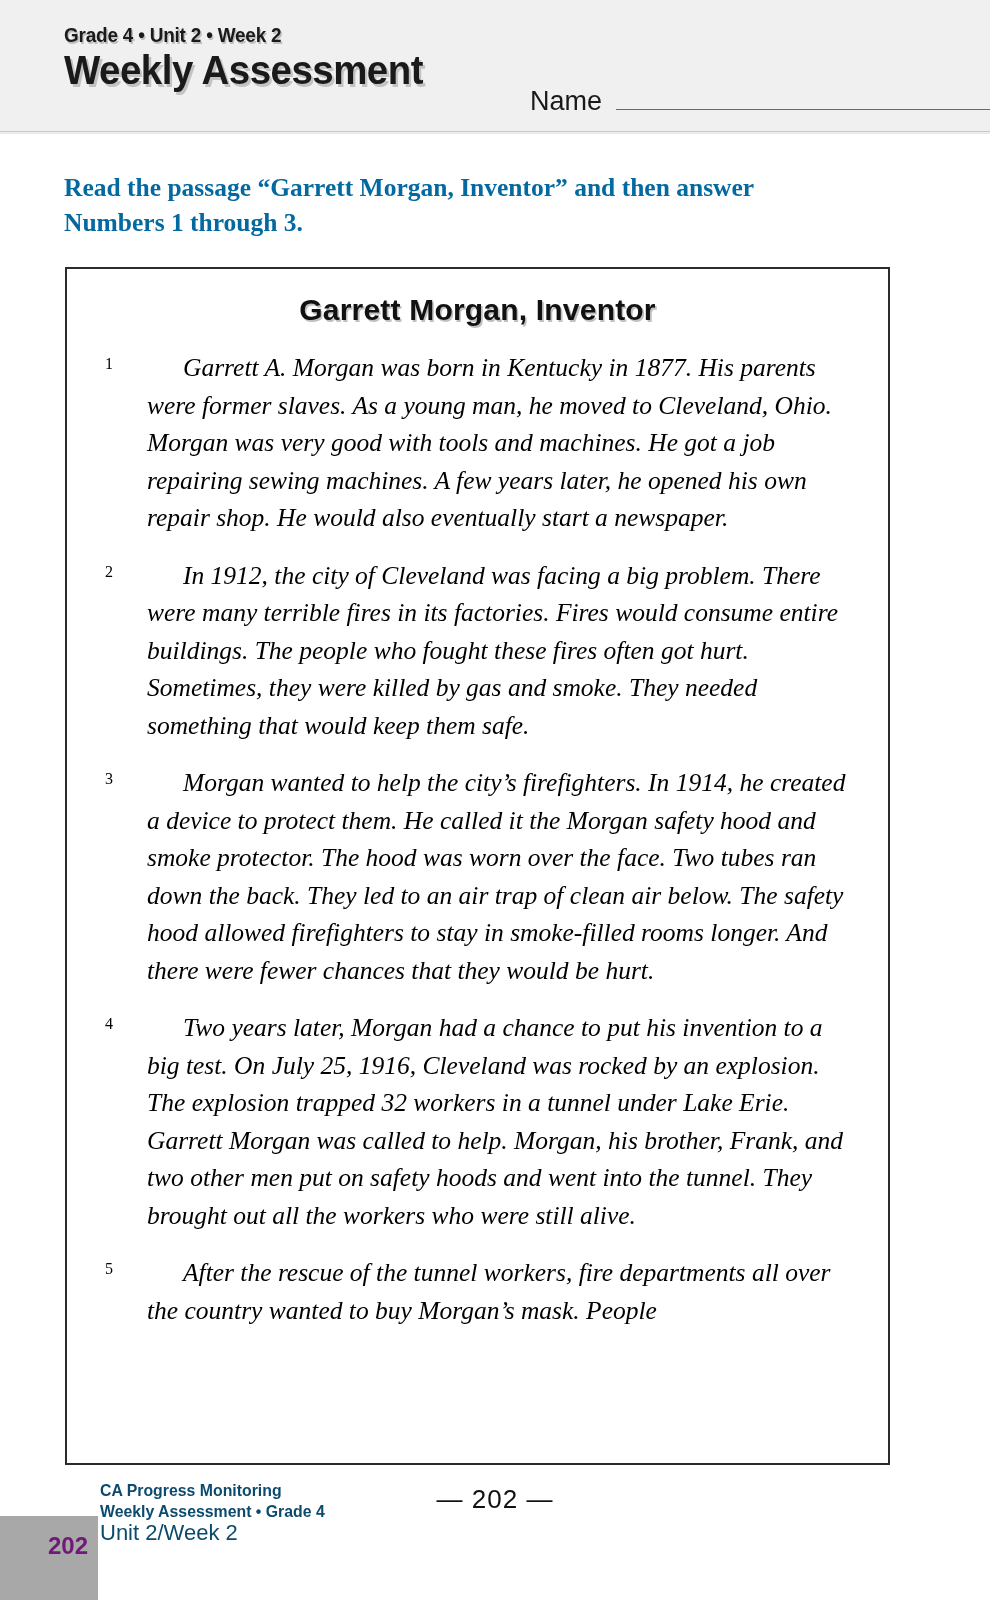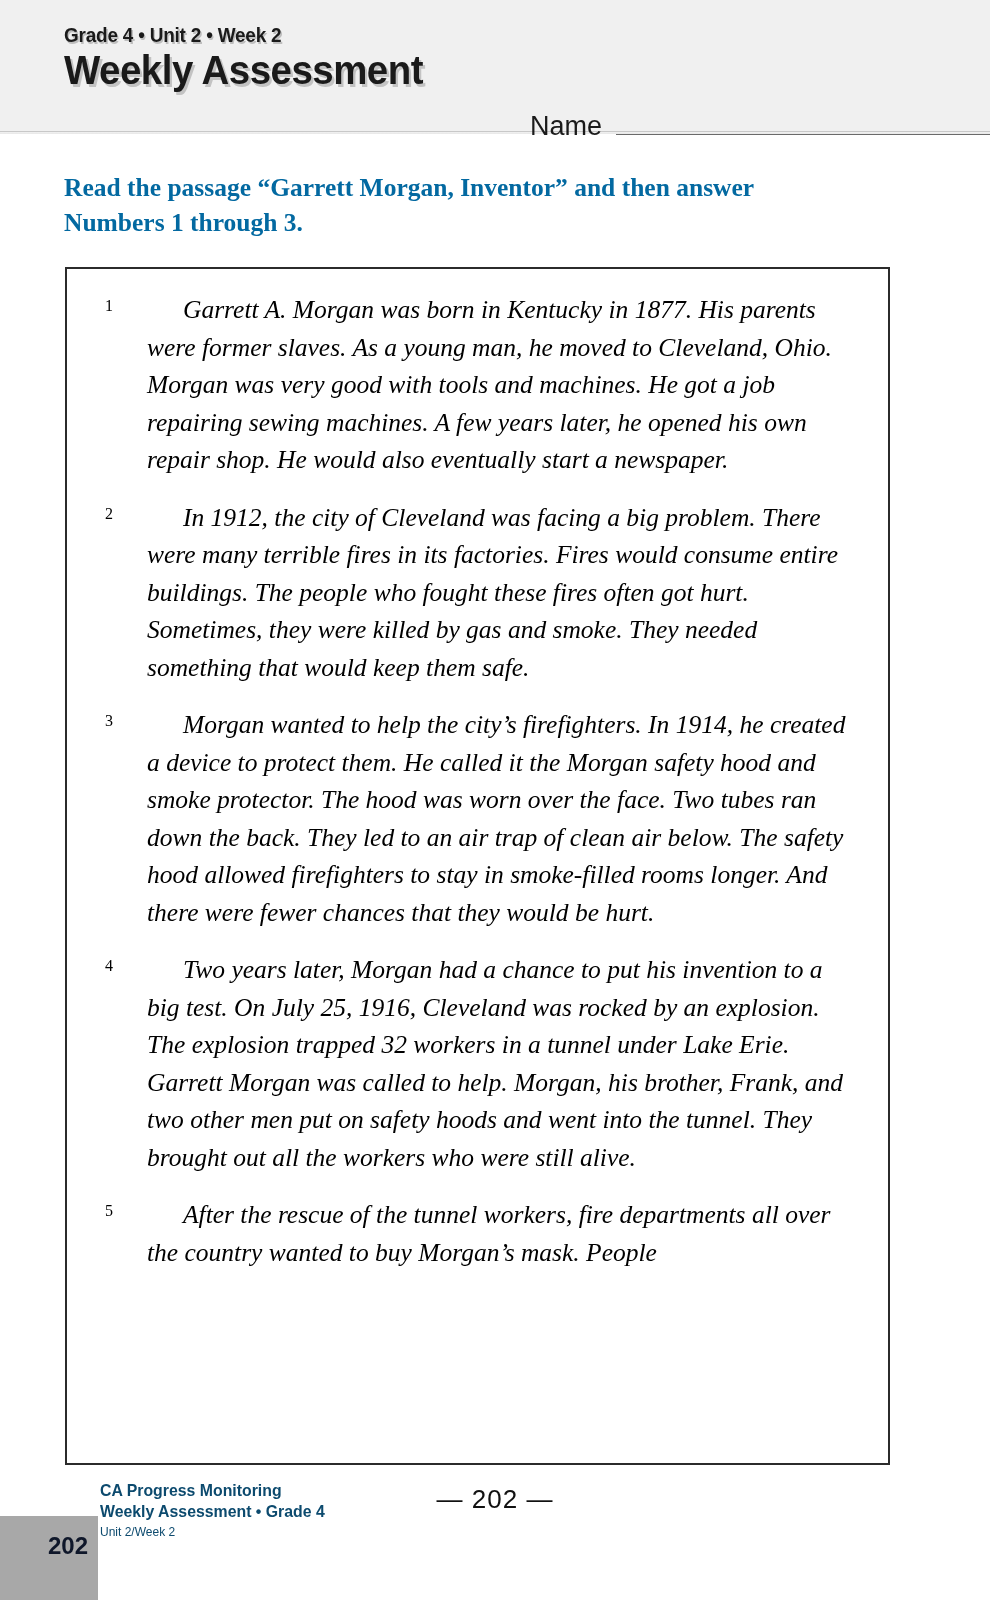--- a/index.html
+++ b/index.html
@@ -69,21 +69,20 @@
     top: 86px;
     right: 0;
     display: flex;
     align-items: baseline;
   }
   .name-label {
     font-family: "Liberation Sans", sans-serif;
     font-size: 27px;
     color: #1a1a1a;
     white-space: nowrap;
-    margin-top: 25px;
   }
   .name-rule {
     flex: 1;
     height: 0;
     border-bottom: 1.6px solid #6a6a6a;
     margin-left: 14px;
     margin-bottom: 4px;
   }
 
   
@@ -159,41 +158,41 @@
     height: 84px;
     background: #a8a8a8;
   }
   .footer-swatch-num {
     position: absolute;
     right: 10px;
     top: 16px;
     font-family: "Liberation Sans", sans-serif;
     font-weight: bold;
     font-size: 24px;
-    color: #0f172a;
+    color: #701a75;
   }
   .footer-info {
     position: absolute;
     left: 100px;
     top: 1480px;
     font-family: Liberation Sans, sans-serif;
     color: #0c4a6e;
     line-height: 21px;
   }
   .footer-info .fl1,
   .footer-info .fl2 {
     font-weight: bold;
     font-size: 16.5px;
     transform: scaleX(0.96);
     transform-origin: left center;
     white-space: nowrap;
   }
   .footer-info .fl3 {
     font-weight: normal;
-    font-size: 12px;
+    font-size: 22px;
     white-space: nowrap;
   }
   .footer-pageno {
     position: absolute;
     left: 0;
     top: 1484px;
     width: 990px;
     text-align: center;
     font-family: "Liberation Sans", sans-serif;
     font-weight: normal;
@@ -214,20 +213,21 @@
 </div>
 
 <div class="name-wrap">
   <span class="name-label">Name</span>
   <span class="name-rule"></span>
 </div>
 
 <div class="instruction">Read the passage “Garrett Morgan, Inventor” and then answer Numbers 1 through 3.</div>
 
 <div class="passage-box">
+  <div class="passage-title">Garrett Morgan, Inventor</div>
 
   <div class="passage-body">
 
     <div class="para">
       <span class="pnum">1</span>
       <span class="ptext">Garrett A. Morgan was born in Kentucky in 1877. His parents were former slaves. As a young man, he moved to Cleveland, Ohio. Morgan was very good with tools and machines. He got a job repairing sewing machines. A few years later, he opened his own repair shop. He would also eventually start a newspaper.</span>
     </div>
 
     <div class="para">
       <span class="pnum">2</span>

